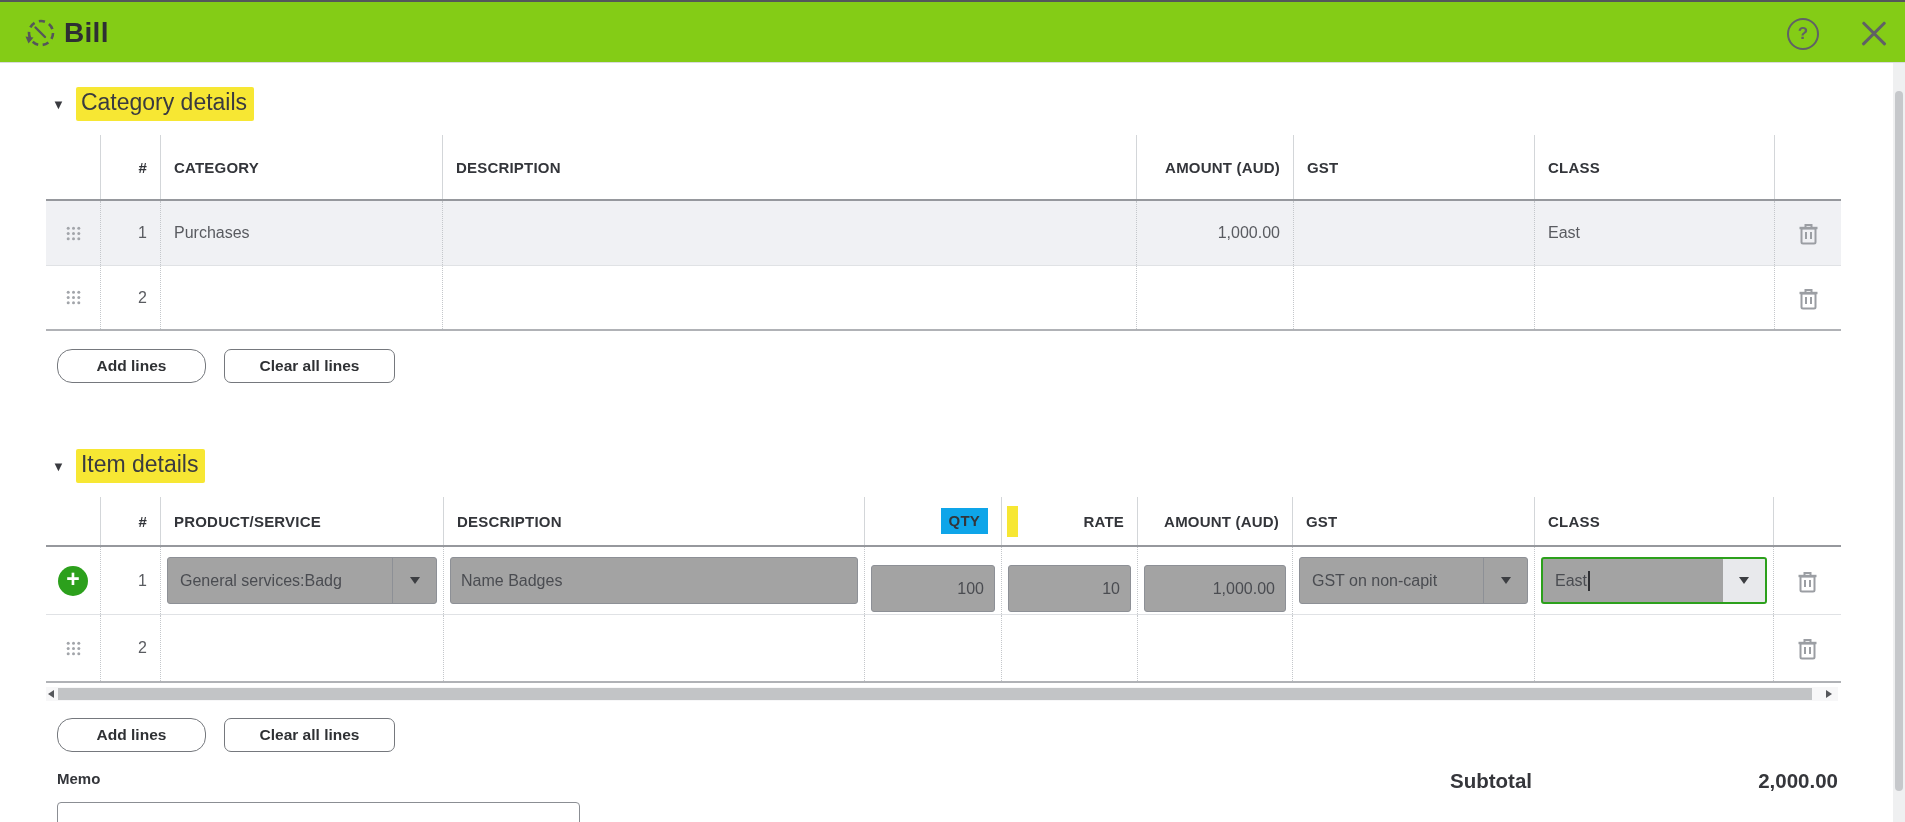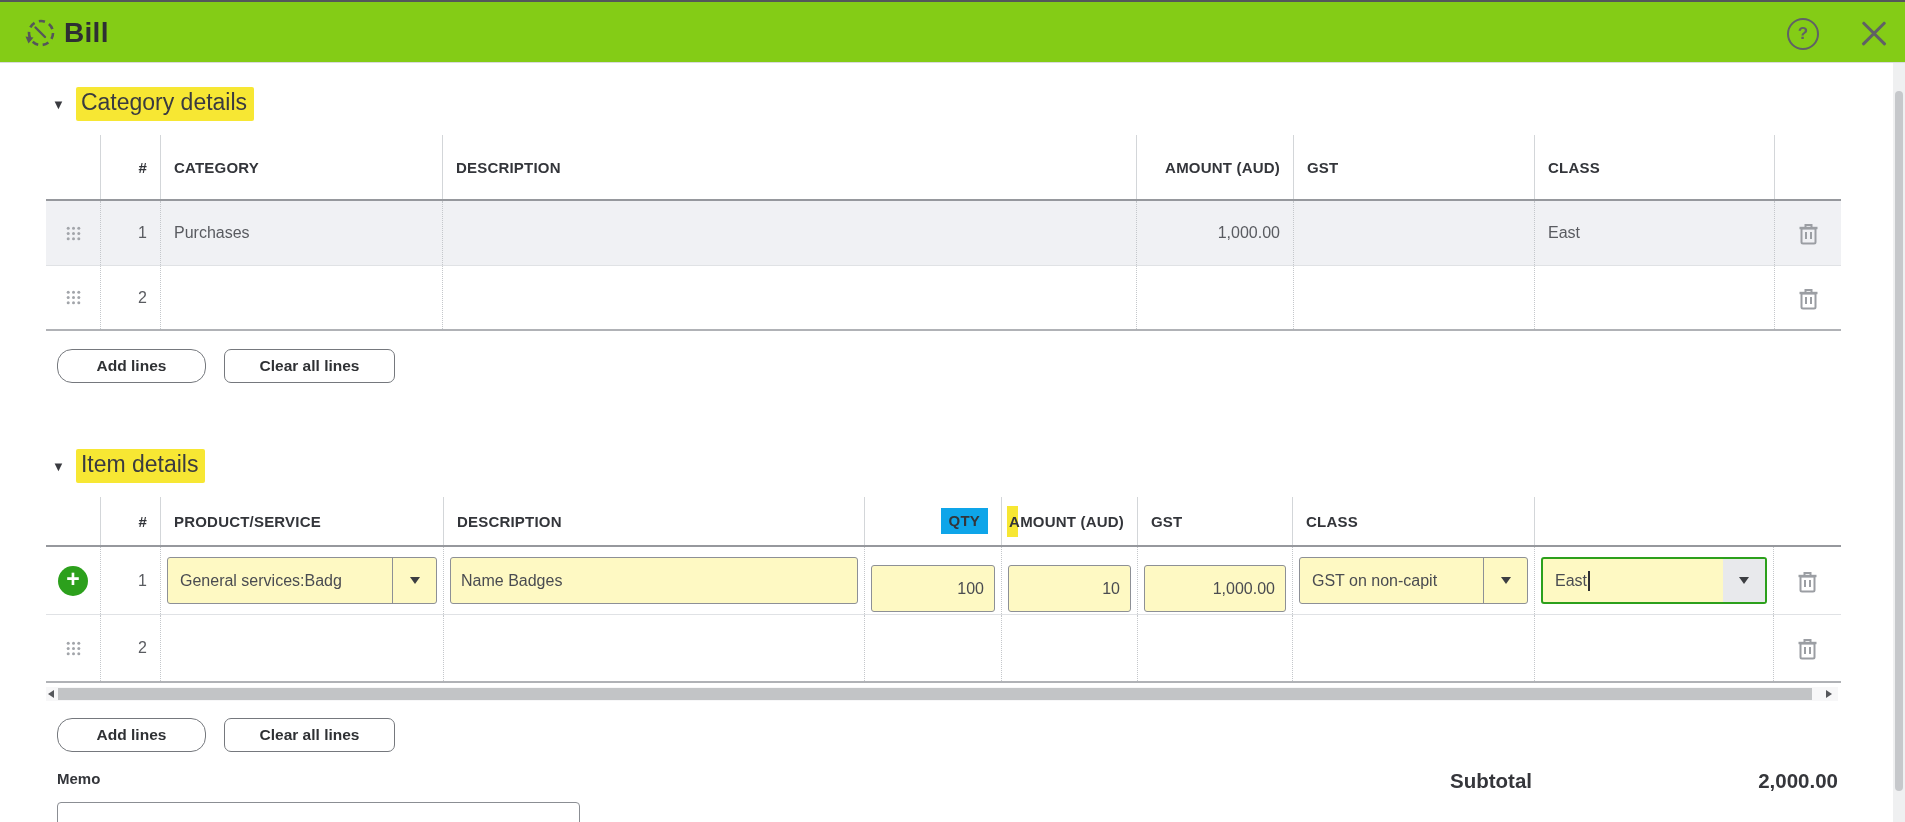--- a/index.html
+++ b/index.html
@@ -55,21 +55,21 @@
   .body-row.shaded { background:#f0f1f4; }
   .body-row.last { border-bottom:2px solid #b0b2b6; }
   .row-cat.body-row  { height:65px; }
   .row-item.body-row { height:68px; }
 
   .qty-hl { background:#0ea5e9; padding:4px 8px 5px; }
   #qty-blob { left:961px; top:9px; width:11px; height:31px; background:#f7e733; }
 
   
   .cell-input { padding:0 6px; }
-  .input, .combo { flex:1; height:47px; background:#fef9c3; border:1px solid #8d9096;
+  .input, .combo { flex:1; height:47px; background:#a3a3a3; border:1px solid #8d9096;
                    border-radius:3px; font-size:16px; color:#4a4c51; }
   .input { display:flex; align-items:center; padding:4px 10px; overflow:hidden; white-space:nowrap; }
   .input.num { justify-content:flex-end;margin-top:16px; }
   .combo { display:flex; overflow:hidden; }
   .combo .txt { flex:1; display:flex; align-items:center; padding:0 12px;
                 overflow:hidden; white-space:nowrap; }
   .combo .arrow { width:44px; display:flex; align-items:center; justify-content:center;
                   border-left:1px solid #8d9096; cursor:pointer; }
   .combo.focused { border:2px solid #2ca01c; }
   .combo.focused .arrow { border-left:none; background:#e8e9ec; width:42px; }
@@ -240,20 +240,21 @@
   <div id="qty-blob" class="abs"></div>
 
   <div class="row-item hdr hdr-item">
     <div class="c"></div>
     <div class="c r">#</div>
     <div class="c">PRODUCT/SERVICE</div>
     <div class="c">DESCRIPTION</div>
     <div class="c r">
       <span class="qty-hl">QTY</span>
     </div>
+    <div class="c r">RATE</div>
     <div class="c r">AMOUNT (AUD)</div>
     <div class="c">GST</div>
     <div class="c">CLASS</div>
     <div class="c"></div>
   </div>
 
   <div class="row-item body-row">
     <div class="c ctr">
       <div class="add-row-btn">+</div>
     </div>

